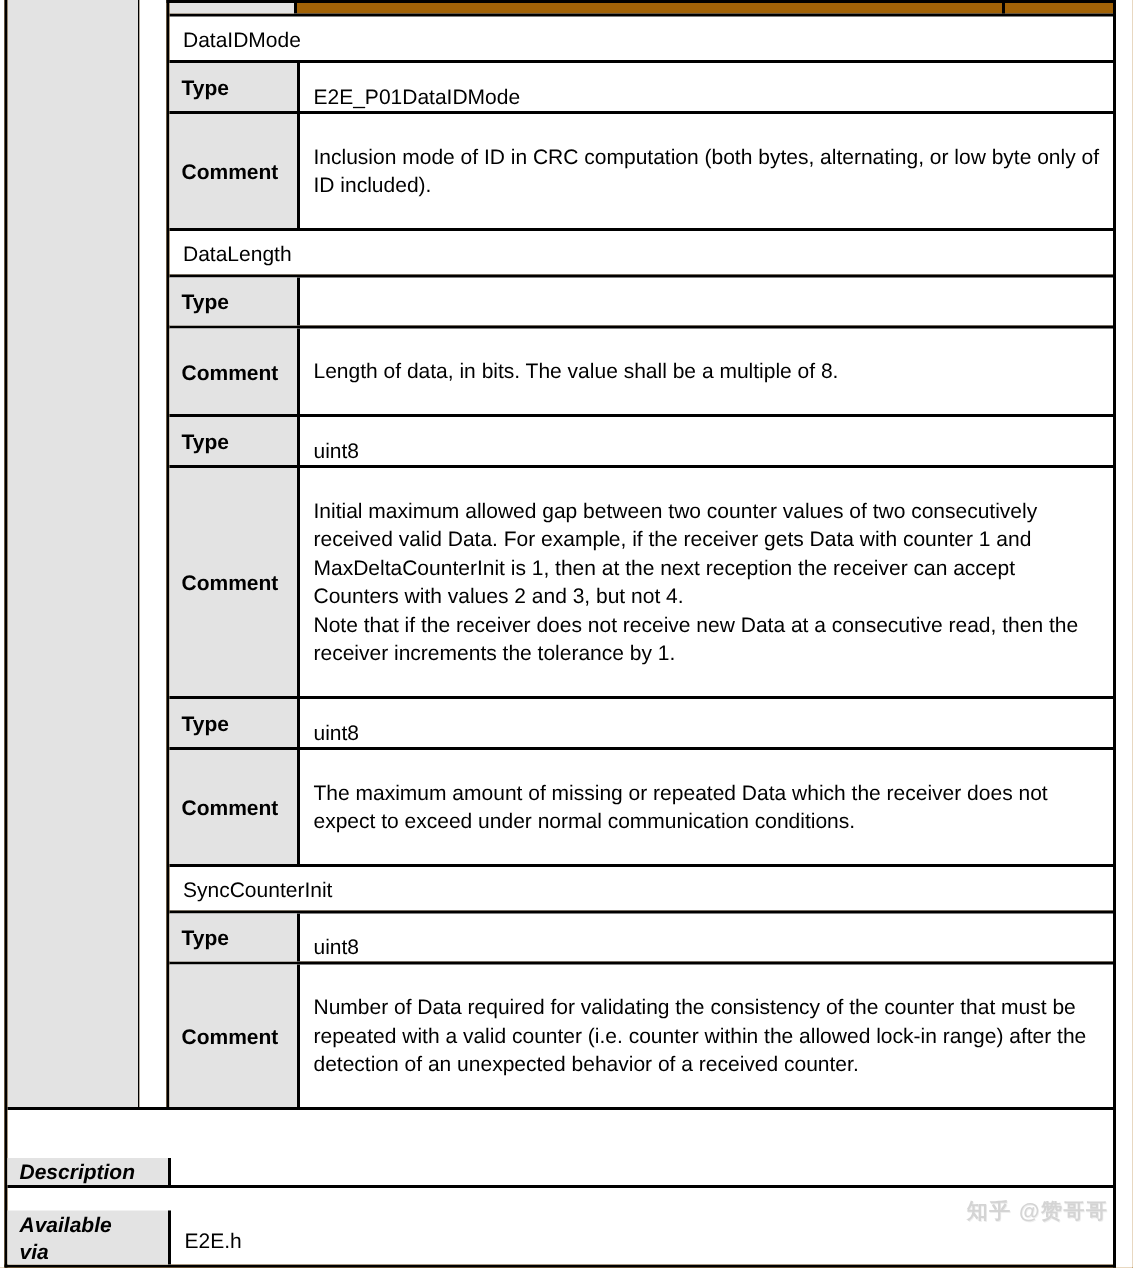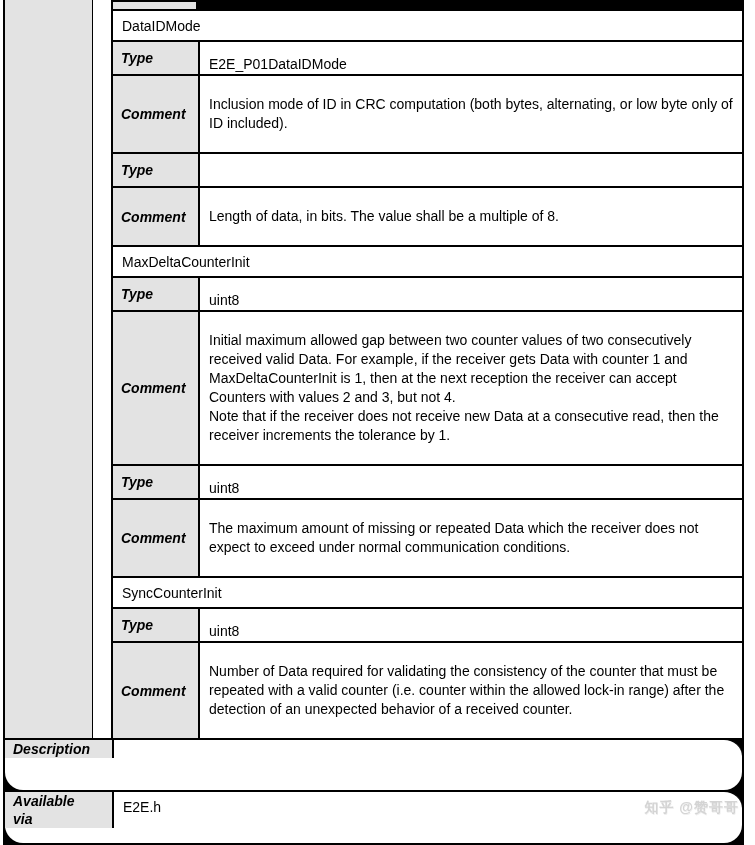--- a/index.html
+++ b/index.html
@@ -11,48 +11,48 @@
   body{margin:0;background:#ffffff;}
   .page{
     position:relative;width:755px;height:845px;background:#ffffff;overflow:hidden;
     font-family:"Liberation Sans","DejaVu Sans",sans-serif;font-size:14px;color:#000;
   }
   .outer{
     position:absolute;left:3px;top:0;width:741px;
     border-left:2px solid var(--border);
     border-right:2px solid var(--border);
     border-bottom:3px solid var(--border);
-    background:#000000;
+    background:#a16207;
   }
   
   .upper{display:flex;align-items:stretch;}
   .left-big{flex:0 0 88px;background:var(--gray);border-right:1.5px solid var(--border);}
   .col-gap{flex:0 0 18px;background:#fff;}
   .nested{flex:1;border-left:2px solid var(--border);border-top:2px solid var(--border);}
   .nested > div + div{border-top:2px solid var(--border);}
   
   .sliver{height:7px;display:flex;}
   .sliver .s-label{flex:0 0 85px;background:var(--gray);border-right:2px solid var(--border);}
   .sliver .s-mid{flex:0 0 472px;border-right:2px solid var(--border);}
   .sliver .s-end{flex:1;}
   
   .name-row{min-height:31px;display:flex;align-items:center;padding-left:9px;background:#fff;}
   .kv-row{display:flex;align-items:stretch;background:#fff;}
   .kv-row .klabel{
     flex:0 0 87px;padding-left:8px;background:var(--gray);
     border-right:2px solid var(--border);
-    font-weight:bold;font-style:italic;
+    font-weight:bold;
     display:flex;align-items:center;
   }
   .kval{flex:1;}
   .type-row{min-height:34px;}
   .type-row .kval{display:flex;align-items:center;padding:0 9px;margin-top:12px;}
   .comment-row .kval{padding:19px 9px;line-height:19px;white-space:pre-line;}
   
-  .outer-row{display:flex;align-items:flex-start;border-top:2px solid var(--border);background:#fff;border-radius:18px;}
+  .outer-row{display:flex;align-items:flex-end;border-top:2px solid var(--border);background:#fff;}
   .desc-row{min-height:52px;}
   .avail-row{min-height:53px;}
   .outer-label{
     flex:0 0 109px;padding-left:8px;background:var(--gray);
     border-right:2px solid var(--border);
     font-weight:bold;font-style:italic;
     display:flex;align-items:center;white-space:pre-line;line-height:18px;
   }
   .outer-content{flex:1;display:flex;align-items:center;padding:6px 28px 6px 9px;line-height:19px;}
   
@@ -86,31 +86,31 @@
   </div>
   <div class="kv-row type-row">
     <div class="klabel">Type</div>
     <div class="kval">E2E_P01DataIDMode</div>
   </div>
   <div class="kv-row comment-row">
     <div class="klabel">Comment</div>
     <div class="kval">Inclusion mode of ID in CRC computation (both bytes, alternating, or low byte only of ID included).</div>
   </div>
 
+  <div class="name-row">
+    <span>DataLength</span>
+  </div>
   <div class="kv-row type-row">
     <div class="klabel">Type</div>
   </div>
   <div class="kv-row comment-row">
     <div class="klabel">Comment</div>
     <div class="kval">Length of data, in bits. The value shall be a multiple of 8.</div>
   </div>
 
-  <div class="name-row">
-    <span>MaxDeltaCounterInit</span>
-  </div>
   <div class="kv-row type-row">
     <div class="klabel">Type</div>
     <div class="kval">uint8</div>
   </div>
   <div class="kv-row comment-row">
     <div class="klabel">Comment</div>
     <div class="kval">Initial maximum allowed gap between two counter values of two consecutively received valid Data. For example, if the receiver gets Data with counter 1 and MaxDeltaCounterInit is 1, then at the next reception the receiver can accept Counters with values 2 and 3, but not 4.
 Note that if the receiver does not receive new Data at a consecutive read, then the receiver increments the tolerance by 1.</div>
   </div>
 

